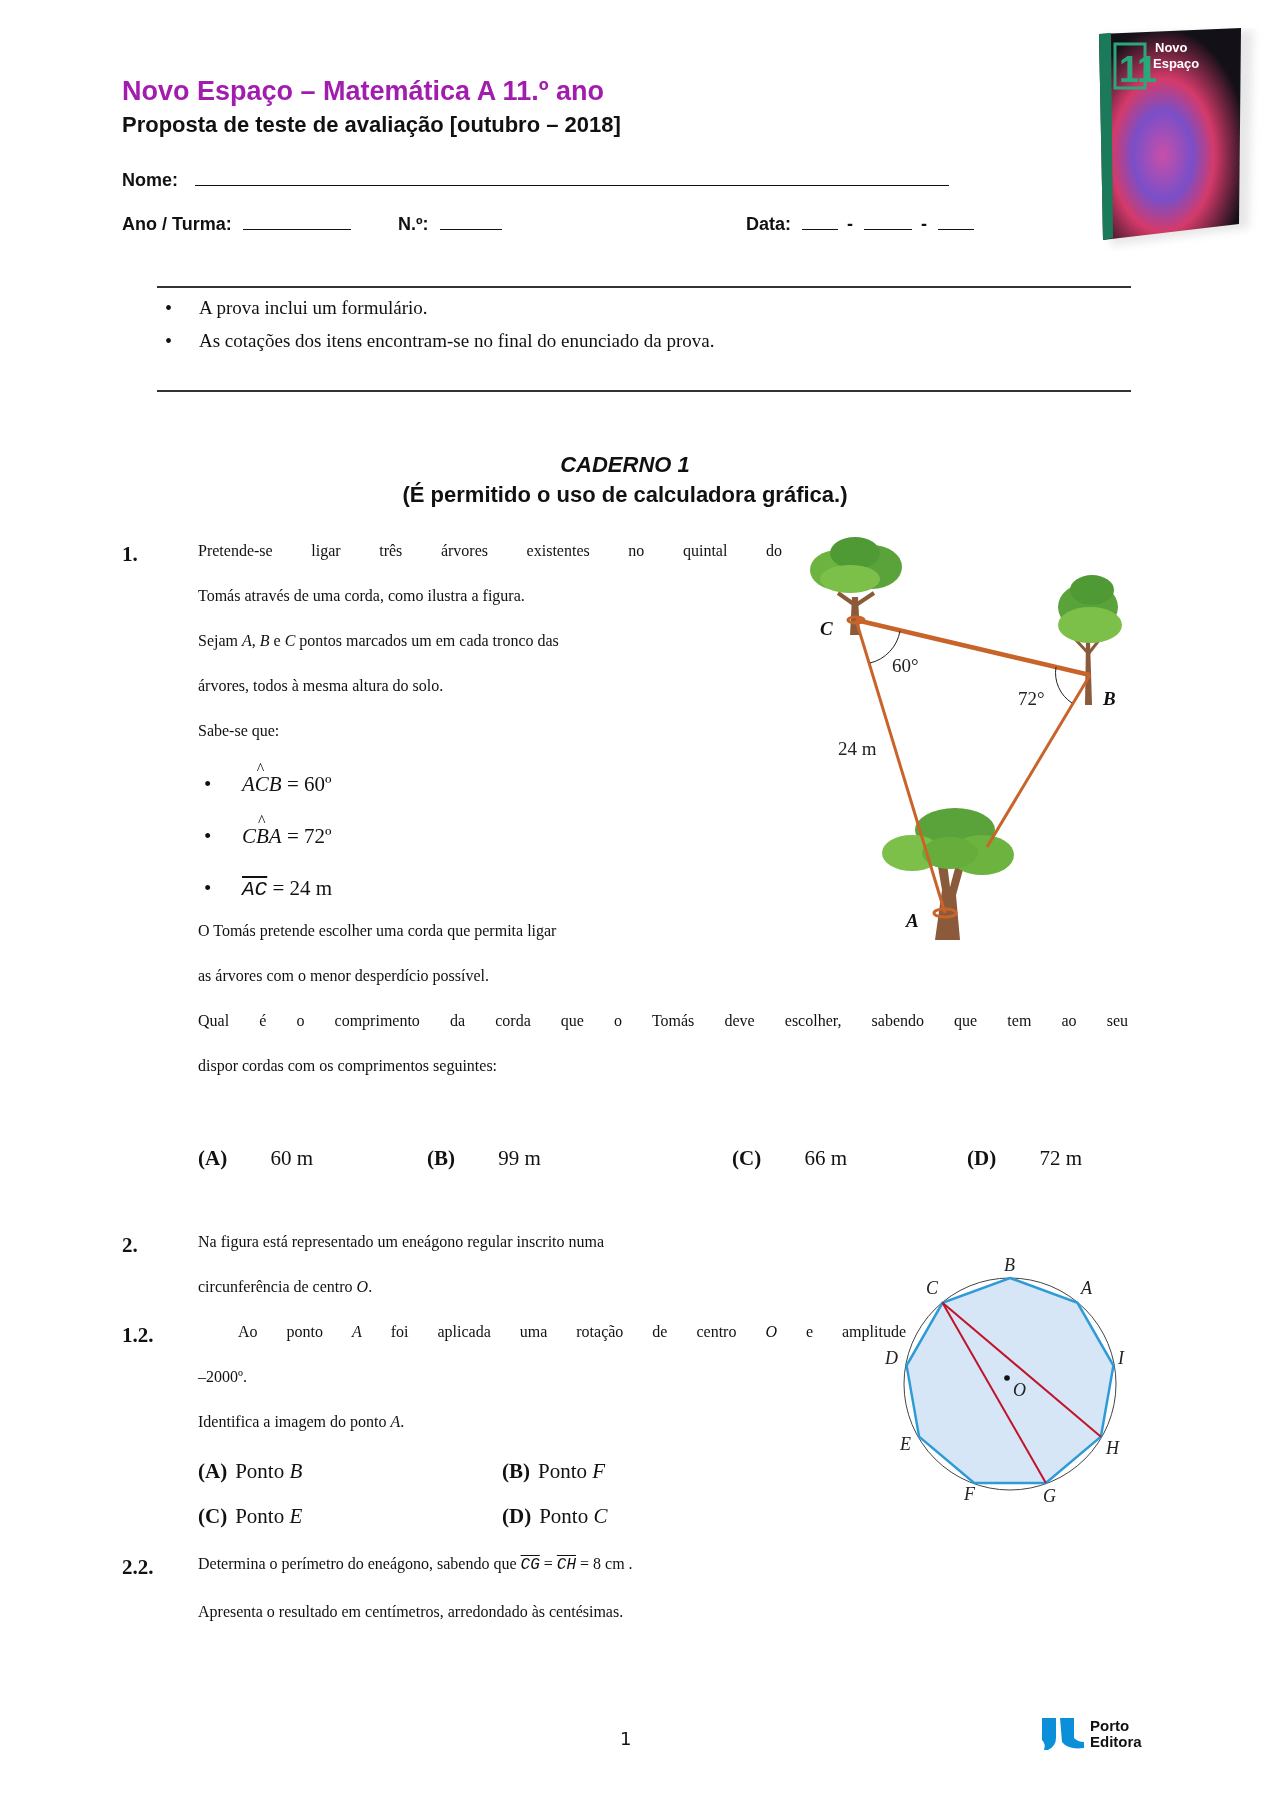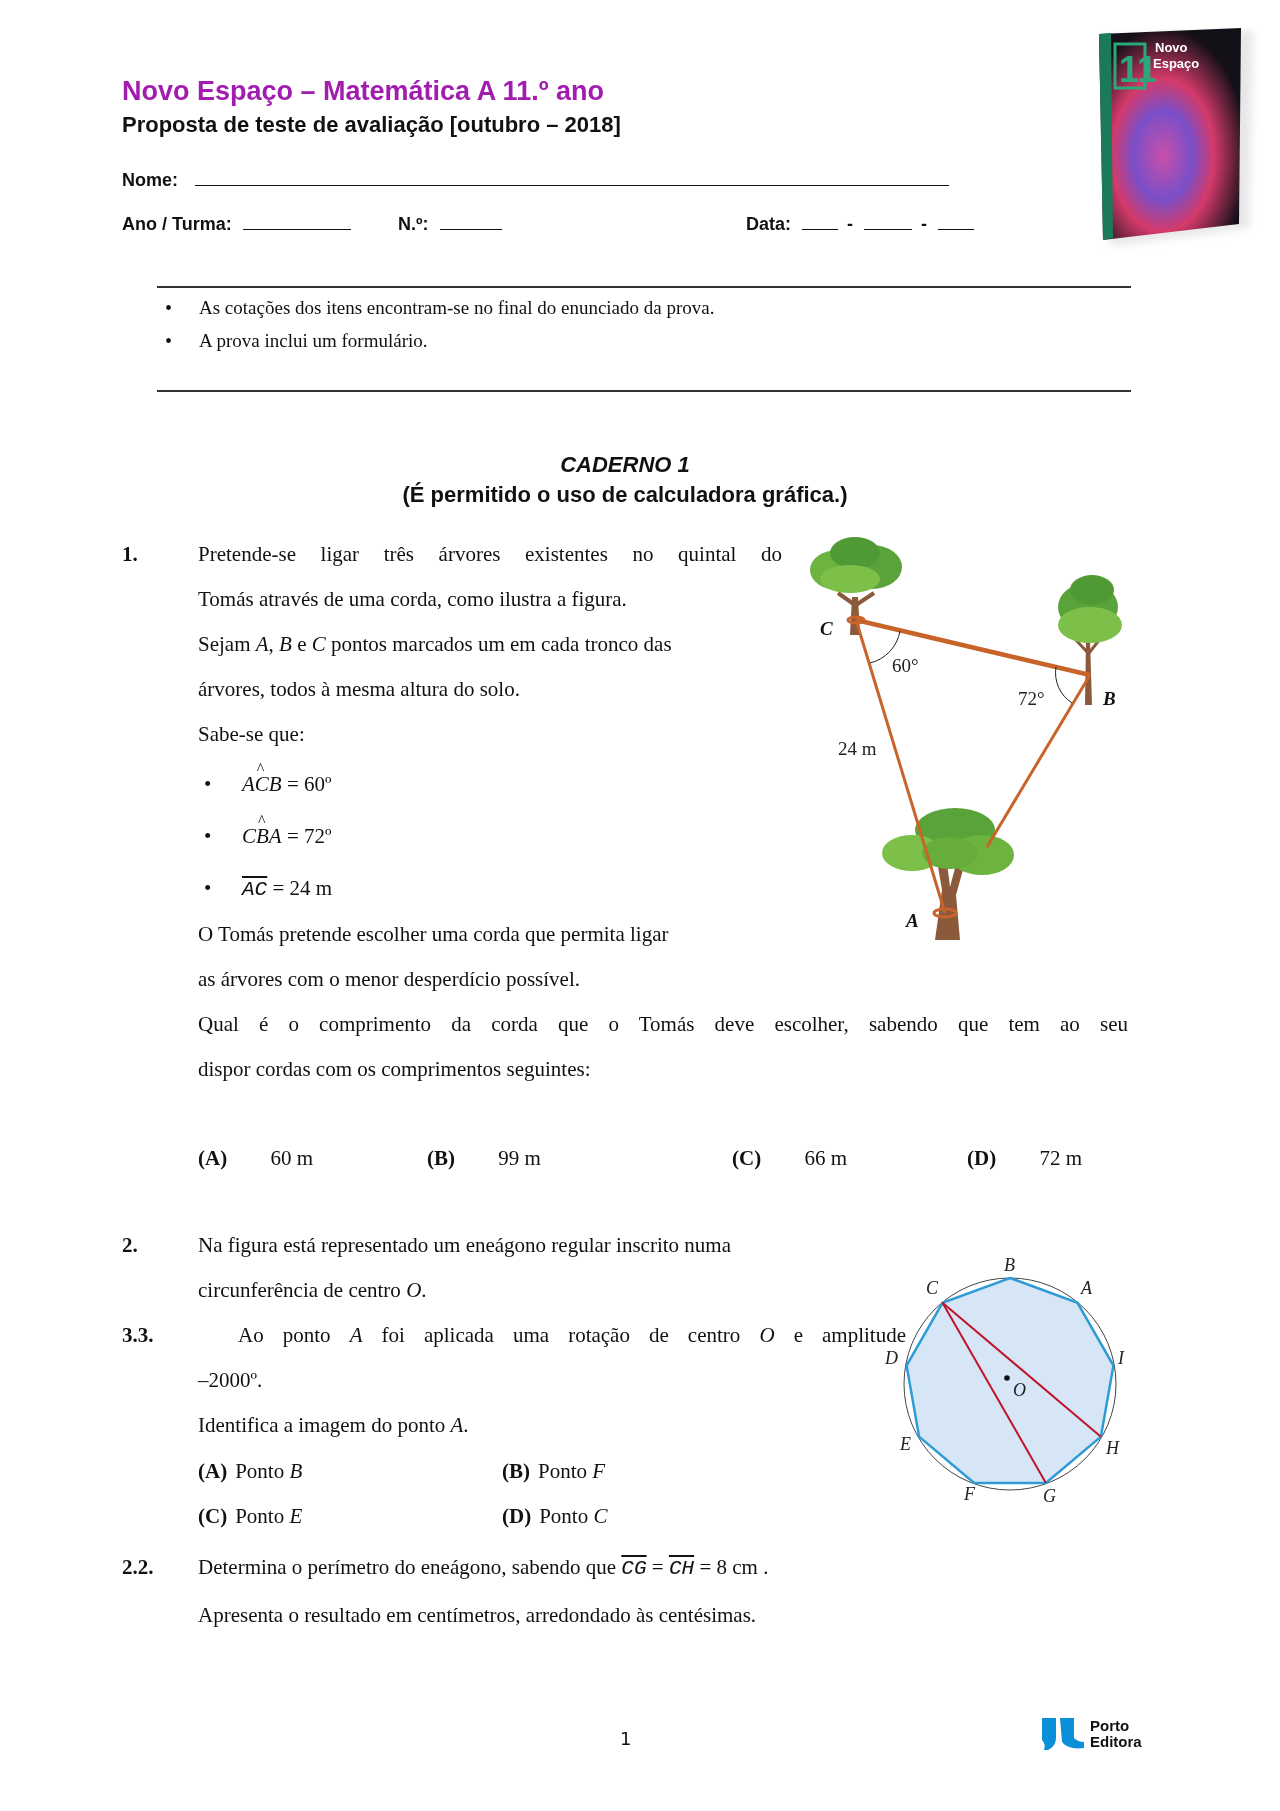--- a/index.html
+++ b/index.html
@@ -9,21 +9,21 @@
   .title { left:122px; top:76px; font-size:27px; font-weight:bold; color:#a21caf; white-space:nowrap; }
   .subtitle { left:122px; top:112px; font-size:22px; font-weight:bold; color:#111; white-space:nowrap; }
   .field-label { font-size:18px; font-weight:bold; white-space:nowrap; }
   .blank { display:inline-block; border-bottom:1.5px solid #111; height:16px; vertical-align:baseline; margin-left:6px; }
   .rule { left:157px; width:974px; height:0; border-top:2px solid #333; }
   .bullets { left:157px; top:293px; width:974px; font-size:19px; }
   .bullets .b { position:relative; height:33px; line-height:30px; padding-left:42px; white-space:nowrap; }
   .bullets .b::before { content:"•"; position:absolute; left:8px; top:0; font-size:20px; }
   .center-head { left:0; width:1250px; text-align:center; font-weight:bold; font-size:22px; }
   .qnum { font-weight:bold; font-size:21px; }
-  .qline { font-size:21px; white-space:nowrap; }
+  .qline { font-size:16px; white-space:nowrap; }
   .just { text-align:justify; text-align-last:justify; }
   .opt { font-size:21px; white-space:nowrap; }
   .opt b { font-weight:bold; margin-right:14px; }
   .bulletmath { font-size:21px; white-space:nowrap; }
   .bulletmath .dot { position:absolute; left:-38px; }
   .over { text-decoration:overline;font-family:Liberation Mono, monospace; }
   .hat { position:relative; display:inline-block; }
   .hat::after { content:"^"; position:absolute; left:2px; top:-12px; font-size:16px; font-style:normal; }
   i { font-style:italic; }
   .pagenum { left:620px; top:1728px; font-size:18px; font-family:"DejaVu Sans", sans-serif; }
@@ -74,22 +74,22 @@
     <polygon points="6,6 18,5 20,210 10,212" fill="#1b7a5a"></polygon>
     <rect x="22" y="16" width="30" height="44" fill="none" stroke="#2aa87a" stroke-width="3"></rect>
     <text x="26" y="54" font-family="Liberation Sans, sans-serif" font-weight="bold" font-size="36" fill="#2aa87a">11</text>
     <text x="62" y="24" font-family="Liberation Sans, sans-serif" font-weight="bold" font-size="13" fill="#ffffff">Novo</text>
     <text x="60" y="40" font-family="Liberation Sans, sans-serif" font-weight="bold" font-size="13" fill="#ffffff">Espaço</text>
   </svg>
 </div>
 
 <div class="abs rule" style="top:286px;"></div>
 <div class="abs bullets">
+  <div class="b">A prova inclui um formulário.</div>
   <div class="b">As cotações dos itens encontram-se no final do enunciado da prova.</div>
-  <div class="b">A prova inclui um formulário.</div>
 </div>
 <div class="abs rule" style="top:390px;"></div>
 
 <div class="abs sans center-head" style="top:452px;font-style:italic;">CADERNO 1</div>
 <div class="abs sans center-head" style="top:482px;">(É permitido o uso de calculadora gráfica.)</div>
 
 <div class="abs qnum" style="left:122px; top:542px;">1.</div>
 <div class="abs qline just" style="left:198px; top:542px; width:584px;">Pretende-se ligar três árvores existentes no quintal do</div>
 <div class="abs qline" style="left:198px; top:587px;">Tomás através de uma corda, como ilustra a figura.</div>
 <div class="abs qline" style="left:198px; top:632px;">
@@ -163,21 +163,21 @@
     <text x="106" y="392" font-size="19" font-weight="bold" font-style="italic" fill="#111">A</text>
   </svg>
 </div>
 
 <div class="abs qnum" style="left:122px; top:1233px;">2.</div>
 <div class="abs qline" style="left:198px; top:1233px;">Na figura está representado um eneágono regular inscrito numa</div>
 <div class="abs qline" style="left:198px; top:1278px;">
   <span>circunferência de centro </span><i>O</i><span>.</span>
 </div>
 
-<div class="abs qnum" style="left:122px; top:1323px;">3.3.</div>
+<div class="abs qnum" style="left:122px; top:1323px;">1.2.</div>
 <div class="abs qline just" style="left:198px; top:1323px; width:668px;margin-left:40px;">
   <span>Ao ponto </span><i>A</i><span> foi aplicada uma rotação de centro </span><i>O</i><span> e amplitude</span>
 </div>
 <div class="abs qline" style="left:198px; top:1368px;">–2000º.</div>
 <div class="abs qline" style="left:198px; top:1413px;">
   <span>Identifica a imagem do ponto </span><i>A</i><span>.</span>
 </div>
 
 <div class="abs opt" style="left:198px; top:1459px;"><b style="margin-right:8px;">(A)</b><span>Ponto </span><i>B</i></div>
 <div class="abs opt" style="left:502px; top:1459px;"><b style="margin-right:8px;">(B)</b><span>Ponto </span><i>F</i></div>

